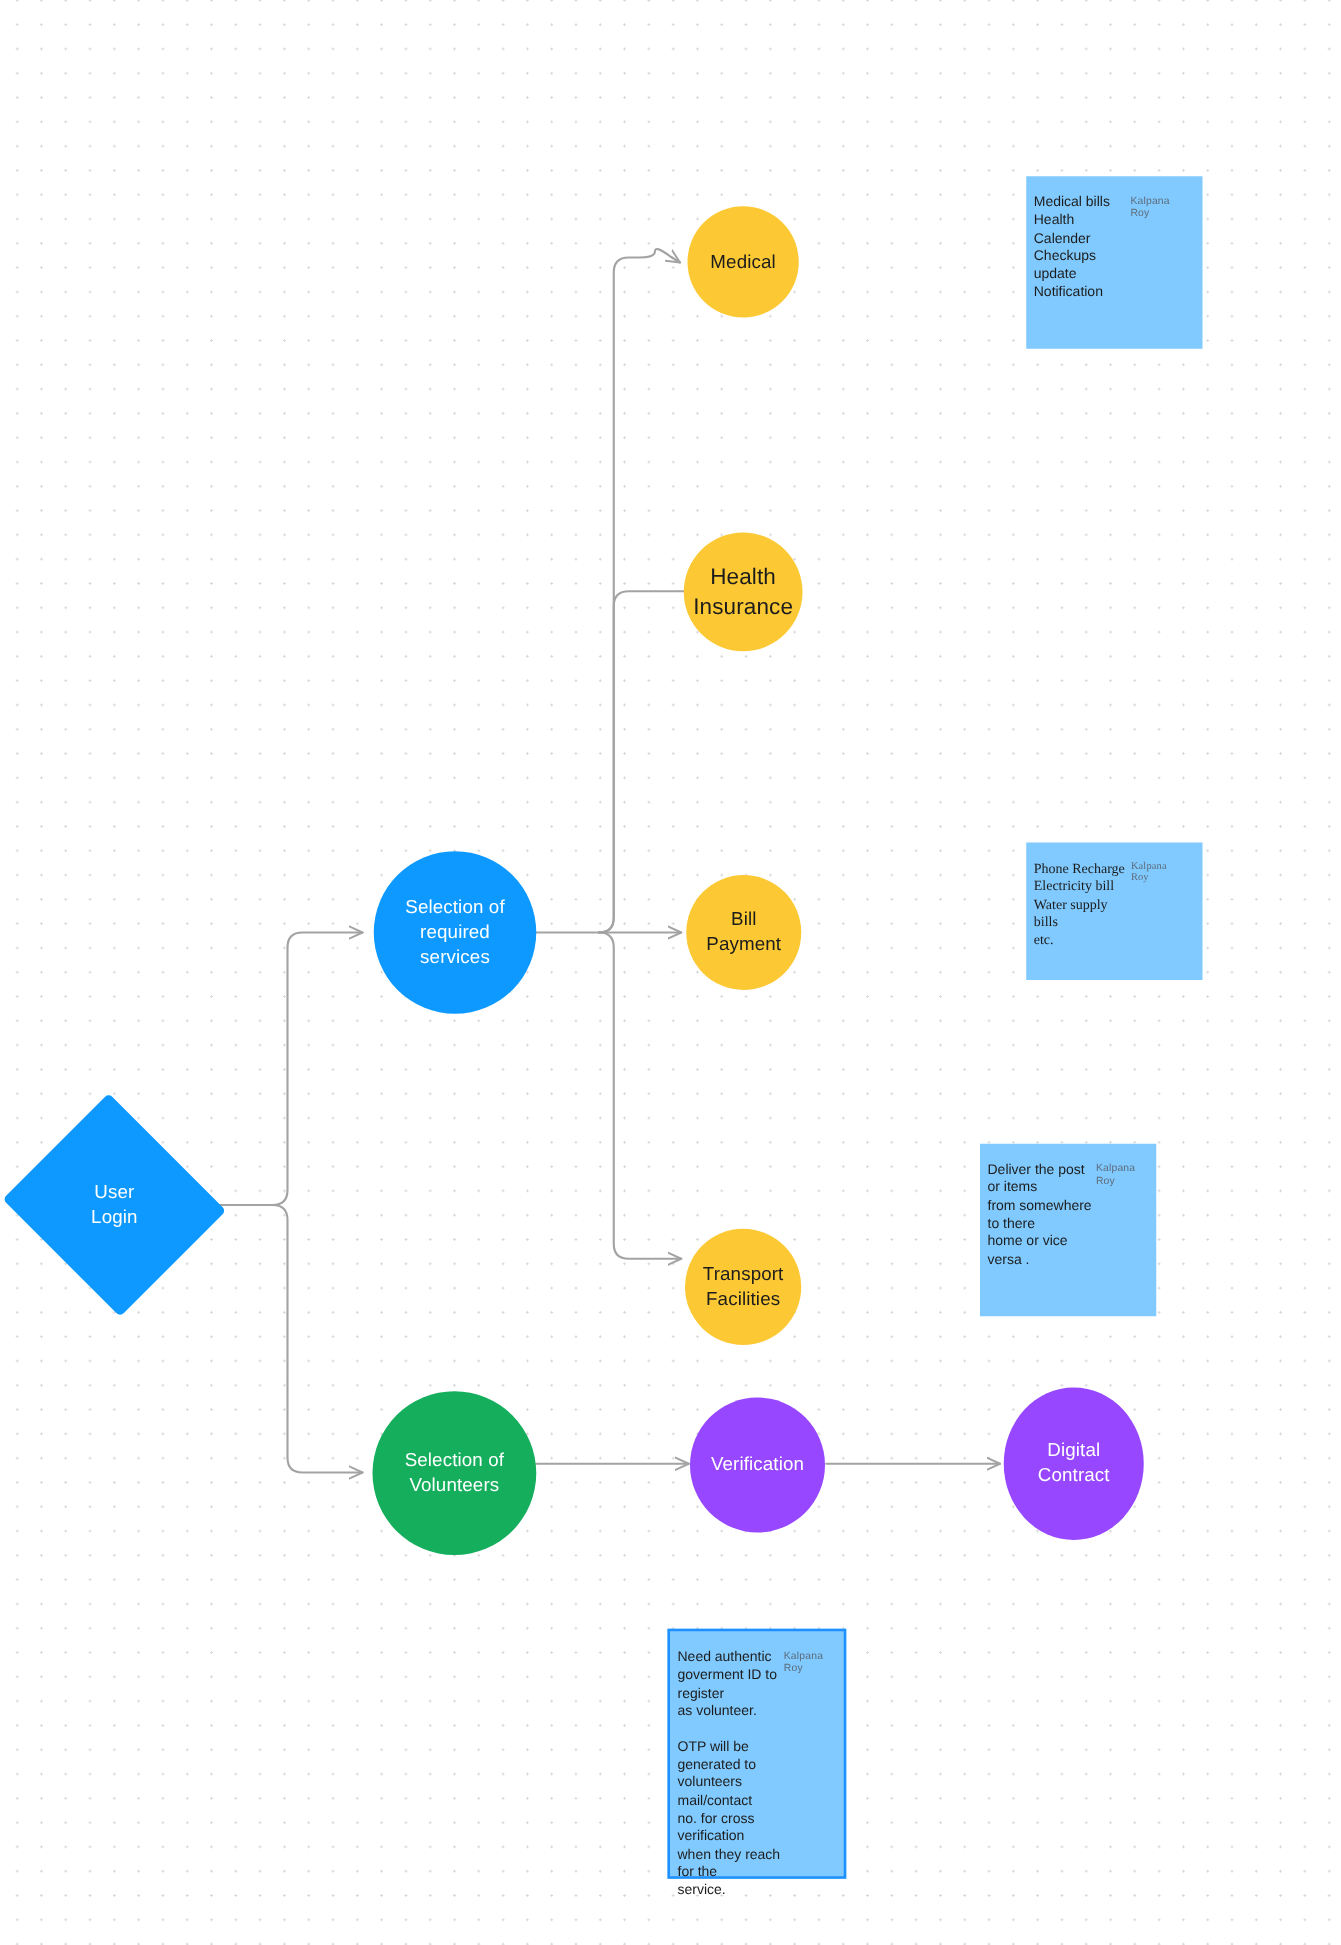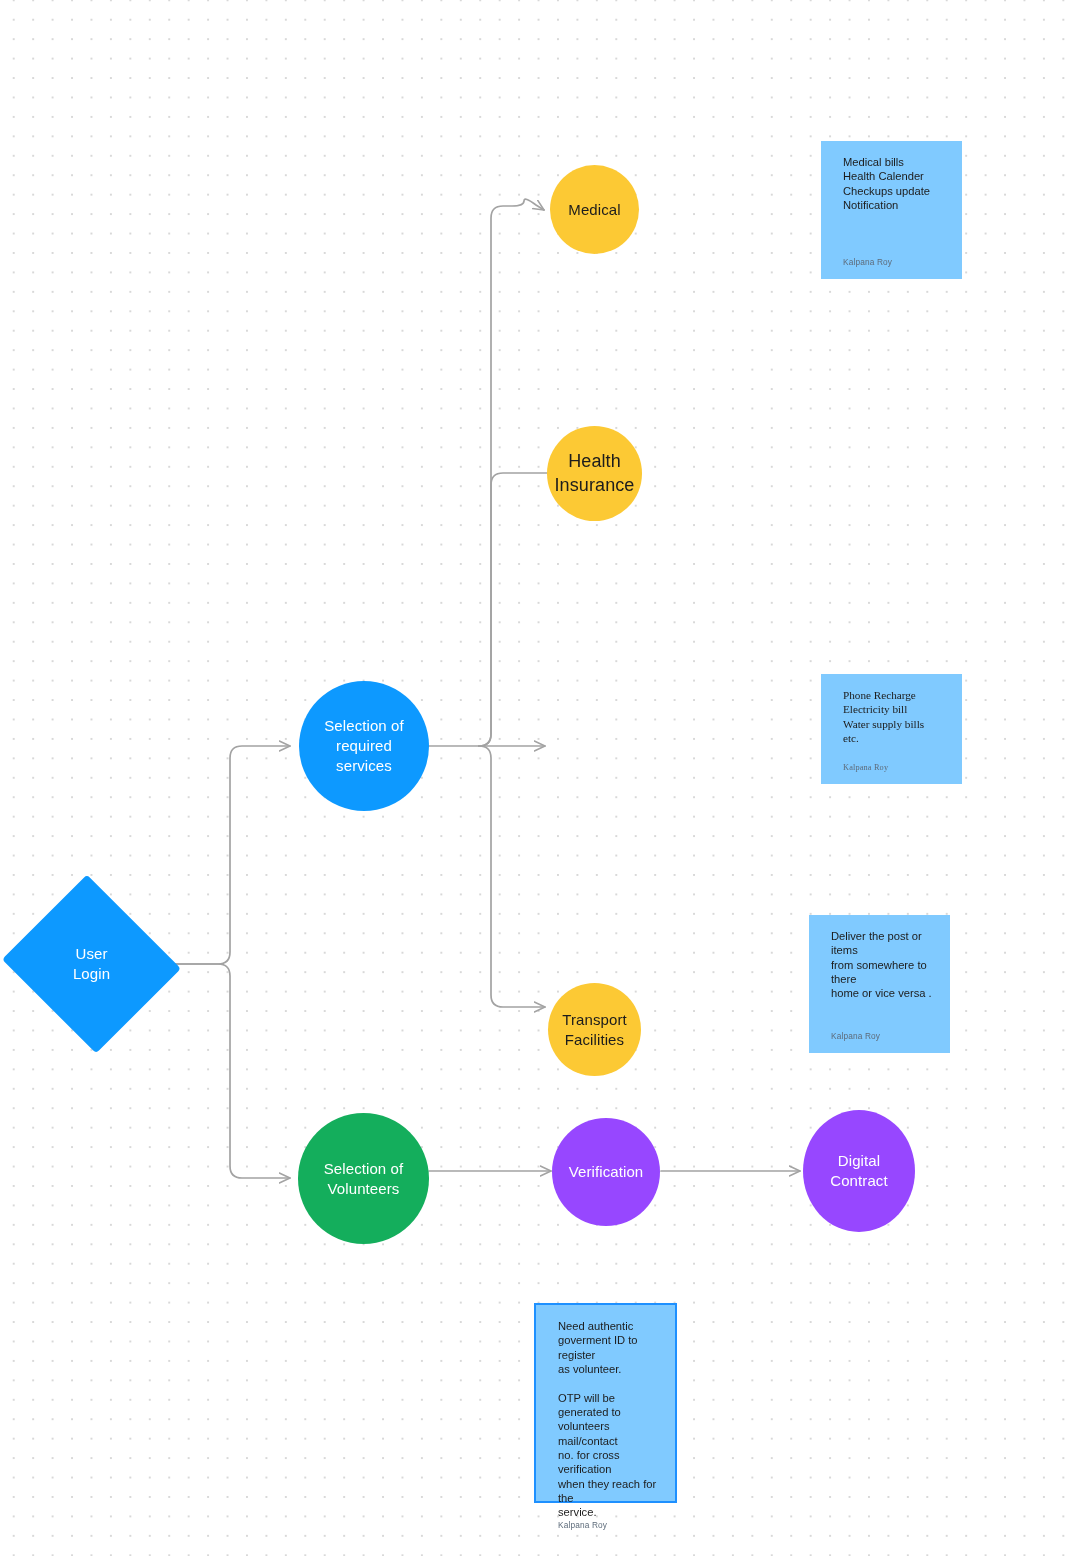--- a/index.html
+++ b/index.html
@@ -58,23 +58,23 @@
     inset: 0;
     transform: rotate(45deg);
     border-radius: 4px;
   }
   .diamond-wrap .label { position: relative; z-index: 2; }
 
   
   .sticky {
     position: absolute;
     box-sizing: border-box;
-    padding: 14px 14px 0 22px;
+    padding: 14px 14px 0 6px;
     display: flex;
-    flex-direction: column;
+    flex-direction: row;
   }
   .sticky .body {
     font-size: 11.2px;
     line-height: 1.28;
     color: #1c1c1c;
     white-space: pre-line;
     flex: 1 1 auto;
   }
   .sticky .author {
     font-size: 8.3px;
@@ -131,20 +131,24 @@
 
   <div class="node circle" style="left:550px; top:165px; width:89px; height:89px; background:#fcc934;">
     <div class="label" style="color:#1c1c1c; font-size:15px;">Medical</div>
   </div>
 
   <div class="node circle" style="left:547px; top:426px; width:95px; height:95px; background:#fcc934;">
     <div class="label" style="color:#1c1c1c; font-size:18px;">Health
 Insurance</div>
   </div>
 
+  <div class="node circle" style="left:549px; top:700px; width:92px; height:92px; background:#fcc934;">
+    <div class="label" style="color:#1c1c1c; font-size:15px;">Bill
+Payment</div>
+  </div>
 
   <div class="node circle" style="left:548px; top:983px; width:93px; height:93px; background:#fcc934;">
     <div class="label" style="color:#1c1c1c; font-size:15px;">Transport
 Facilities</div>
   </div>
 
   <div class="node circle" style="left:298px; top:1113px; width:131px; height:131px; background:#14ae5c;">
     <div class="label" style="color:#ffffff; font-size:15px;">Selection of
 Volunteers</div>
   </div>
@@ -167,21 +171,21 @@
   </div>
 
   <div class="sticky" style="left:821px; top:674px; width:141px; height:110px; background:#80caff;font-family:Liberation Serif, serif;">
     <div class="body">Phone Recharge
 Electricity bill
 Water supply bills
 etc.</div>
     <div class="author">Kalpana Roy</div>
   </div>
 
-  <div class="sticky" style="left:809px; top:915px; width:141px; height:138px; background:#80caff;">
+  <div class="sticky" style="left:784px; top:915px; width:141px; height:138px; background:#80caff;">
     <div class="body">Deliver the post or items
 from somewhere to there
 home or vice versa .</div>
     <div class="author">Kalpana Roy</div>
   </div>
 
   <div class="sticky selected" style="left:534px; top:1303px; width:143px; height:200px; background:#80caff;">
     <div class="body">Need authentic
 goverment ID to register
 as volunteer.

